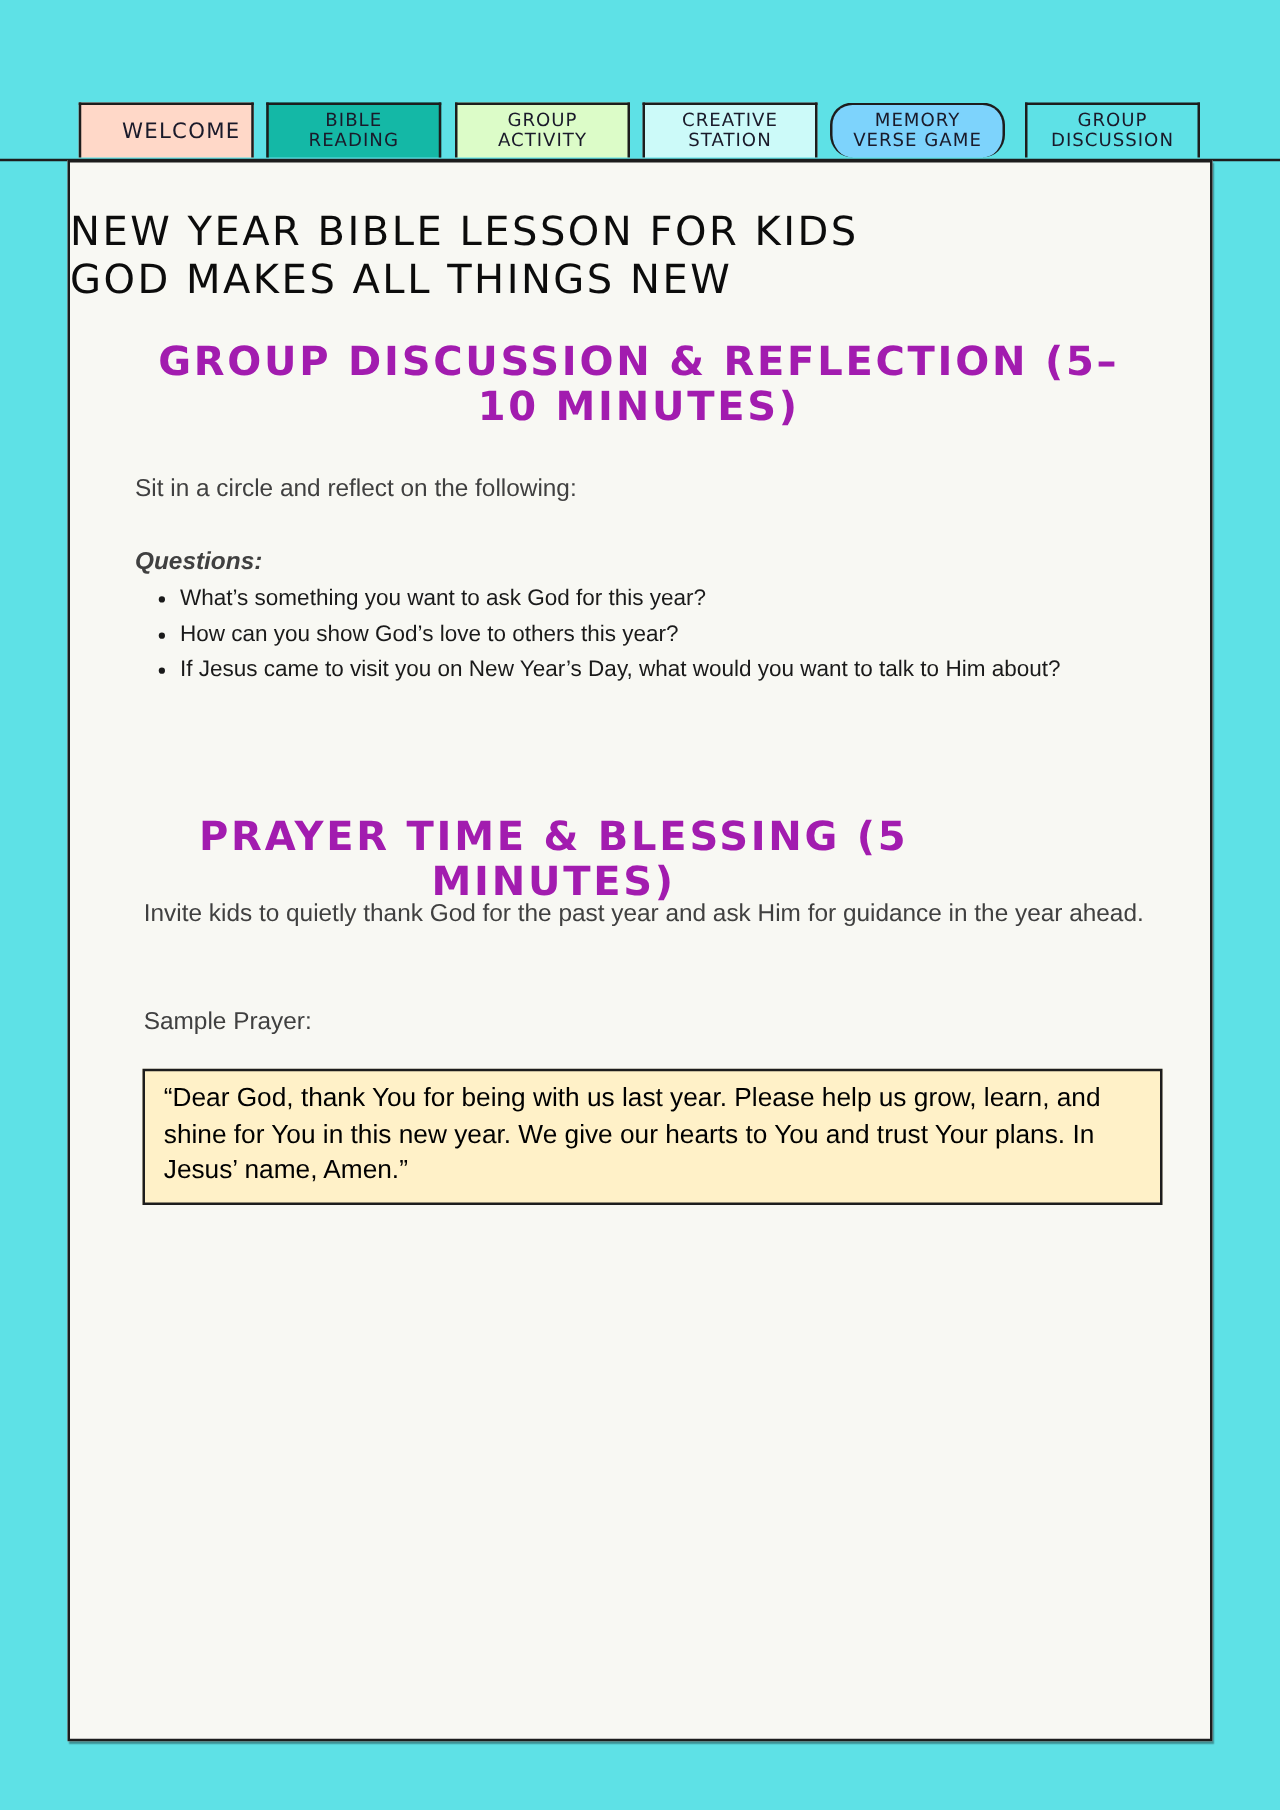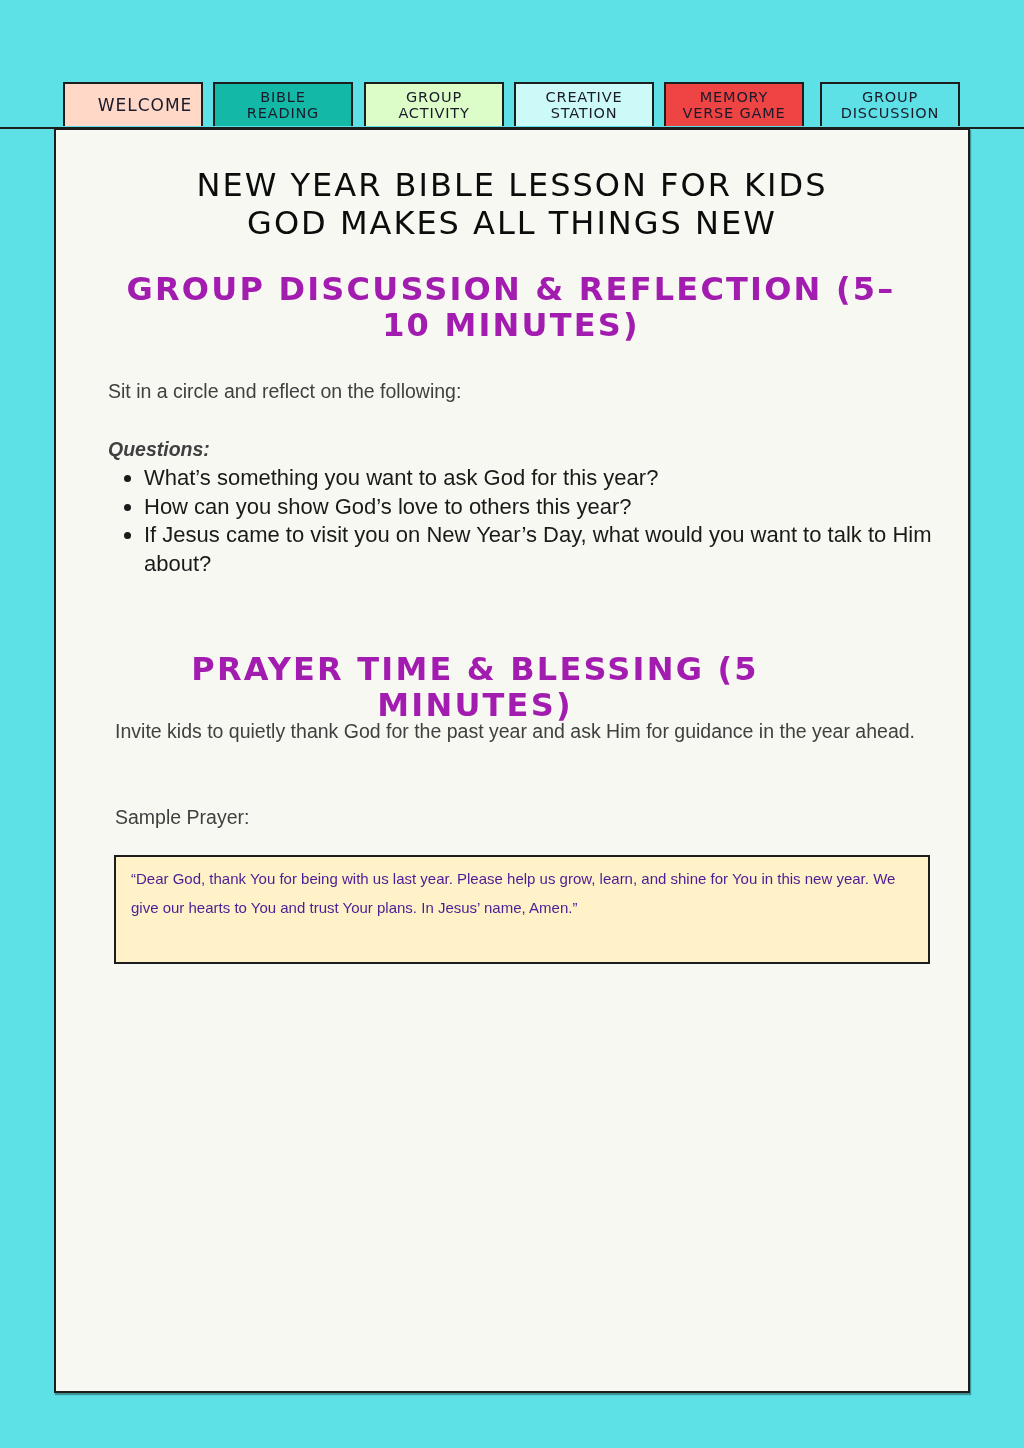--- a/index.html
+++ b/index.html
@@ -25,64 +25,64 @@
   }
   .tab.single { font-size:17px; letter-spacing:1px;padding-left:24px; }
   .page {
     position:absolute; left:54px; top:128px; width:916px; height:1265px;
     box-sizing:border-box;
     background:#f8f8f3;
     border:2px solid #1d1d1d;
     box-shadow:1px 2px 1px rgba(0,0,0,0.35);
   }
   .title {
-    position:absolute; left:0; width:100%; text-align:center;
+    position:absolute; left:0; width:100%; text-align:left;
     font-family:"DejaVu Sans", sans-serif;
     font-size:32px; line-height:38px; letter-spacing:2px; color:#0c0c0c;
   }
   .h2 {
     position:absolute; text-align:center;
     font-family:"DejaVu Sans", sans-serif;
     font-size:32px; line-height:36px; letter-spacing:2.2px; color:#a21caf;
   }
   .para {
     position:absolute;
     font-family:"Liberation Sans", sans-serif;
     font-size:19.5px; line-height:28.5px; color:#404040;text-align:right;
   }
   .bold { font-weight:bold; }
   ul.q {
     position:absolute; left:52px; top:334px; width:830px; margin:0; padding:0 0 0 36px;
     font-family:"Liberation Sans", sans-serif;
-    font-size:22px; line-height:28.5px; color:#1a1a1a;
+    font-size:18px; line-height:28.5px; color:#1a1a1a;
   }
   ul.q li { margin:0; padding:0; }
   .prayer-box {
     position:absolute; left:58px; top:725px; width:816px; height:109px;
     box-sizing:border-box;
     background:#fff1c8; border:2px solid #1d1d1d;
     padding:8px 14px 0 15px;
     font-family:"Liberation Sans", sans-serif;
-    font-size:15px; line-height:28.5px; color:#4c1d95;
+    font-size:21px; line-height:28.5px; color:#000000;
   }
 </style>
 </head>
 <body>
 
 <div class="topline"></div>
 
 <nav class="tabs">
   <div class="tab single" style="left:63px; width:140px; background:#ffd8c8;">WELCOME</div>
   <div class="tab" style="left:213px; width:140px; background:#14b8a6;">BIBLE
 READING</div>
   <div class="tab" style="left:364px; width:140px; background:#dcfcc8;">GROUP
 ACTIVITY</div>
   <div class="tab" style="left:514px; width:140px; background:#ccfaf9;">CREATIVE
 STATION</div>
-  <div class="tab" style="left:664px; width:140px; background:#ef4444;">MEMORY
+  <div class="tab" style="left:664px; width:140px; background:#7dd3fc;border-radius:18px;">MEMORY
 VERSE GAME</div>
   <div class="tab" style="left:820px; width:140px; background:#5ee1e6;">GROUP
 DISCUSSION</div>
 </nav>
 
 <main class="page">
   <div class="title" style="top:36px;">
     <div>NEW YEAR BIBLE LESSON FOR KIDS</div>
     <div>GOD MAKES ALL THINGS NEW</div>
   </div>
@@ -92,21 +92,21 @@
   <p class="para" style="left:52px; top:247px; margin:0;">Sit in a circle and reflect on the following:</p>
 
   <p class="para bold" style="left:52px; top:305px; margin:0;font-style:italic;">Questions:</p>
 
   <ul class="q">
     <li>What’s something you want to ask God for this year?</li>
     <li>How can you show God’s love to others this year?</li>
     <li>If Jesus came to visit you on New Year’s Day, what would you want to talk to Him about?</li>
   </ul>
 
-  <h2 class="h2" style="left:0; width:774px; top:521px; margin:0;padding-left:32px;">PRAYER TIME &amp; BLESSING (5 MINUTES)</h2>
+  <h2 class="h2" style="left:0; width:774px; top:521px; margin:0;">PRAYER TIME &amp; BLESSING (5 MINUTES)</h2>
 
   <p class="para" style="left:59px; top:587px; width:800px; margin:0;">Invite kids to quietly thank God for the past year and ask Him for guidance in the year ahead.</p>
 
   <p class="para" style="left:59px; top:673px; margin:0;">Sample Prayer:</p>
 
   <div class="prayer-box">
     <span>“Dear God, thank You for being with us last year. Please help us grow, learn, and shine for You in this new year. We give our hearts to You and trust Your plans. In Jesus’ name, Amen.”</span>
   </div>
 </main>
 

